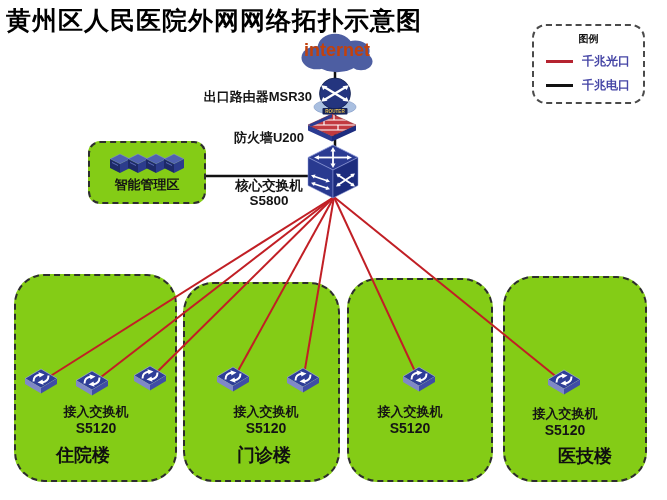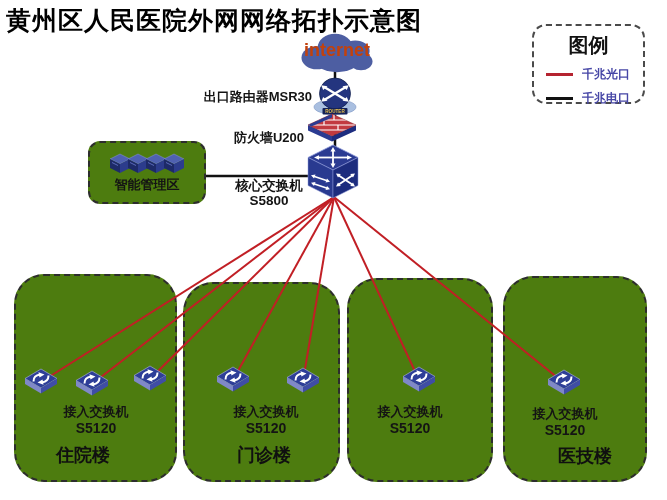--- a/index.html
+++ b/index.html
@@ -7,38 +7,38 @@
     position:relative;width:667px;height:500px;background:#ffffff;overflow:hidden;
     font-family:"Liberation Sans","DejaVu Sans",sans-serif;
   }
   .abs{position:absolute;}
   .title{
     left:6px;top:4px;font-size:25px;font-weight:bold;color:#000000;
     letter-spacing:1px;white-space:nowrap;z-index:5;
   }
   
   .zone{
-    position:absolute;background:#4d7c0f;border:2px dashed #2d2d2d;z-index:1;box-sizing:border-box;
+    position:absolute;background:#84cc16;border:2px dashed #2d2d2d;z-index:1;box-sizing:border-box;
   }
   .building{border-radius:30px;}
   .b1{left:14px;top:274px;width:163px;height:208px;}
   .b2{left:183px;top:282px;width:157px;height:200px;}
   .b3{left:347px;top:278px;width:146px;height:204px;}
   .b4{left:503px;top:276px;width:144px;height:206px;}
   .mgmt{left:88px;top:141px;width:118px;height:63px;border-radius:12px;z-index:3;
         display:flex;flex-direction:column;align-items:center;justify-content:center;}
   .mgmt .servers{display:flex;margin-top:2px;}
   .mgmt .servers svg{margin:0 -3px;}
   .mgmt-label{font-size:13px;font-weight:bold;color:#141414;margin-top:1px;}
   
   .legend{
     position:absolute;left:532px;top:24px;width:113px;height:80px;box-sizing:border-box;
     border:2px dashed #4a4a4a;border-radius:14px;background:#ffffff;z-index:5;
   }
-  .legend-title{text-align:center;font-size:20px;font-weight:bold;color:#111;margin-top:6px;}
+  .legend-title{text-align:center;font-size:10px;font-weight:bold;color:#111;margin-top:6px;}
   .legend-row{display:flex;align-items:center;margin:7px 0 0 12px;}
   .legend-swatch{display:inline-block;width:27px;height:0;border-top-width:3px;border-top-style:solid;margin-right:9px;}
   .sw-fiber{border-top-color:#b52330;}
   .sw-copper{border-top-color:#111111;}
   .legend-label{font-size:12px;font-weight:bold;color:#4646a6;}
   
   svg.links{position:absolute;left:0;top:0;z-index:2;}
   
   .icon{position:absolute;z-index:3;}
   .devlabel{position:absolute;z-index:4;font-weight:bold;color:#141414;white-space:nowrap;}

